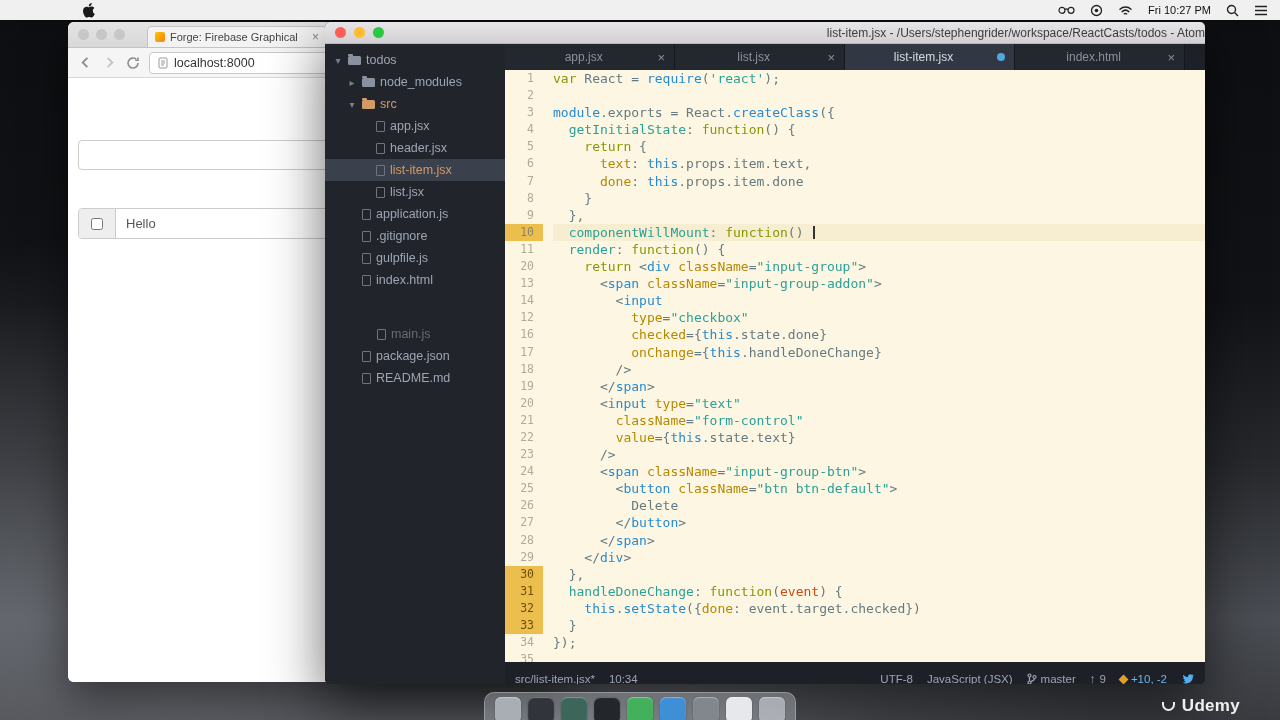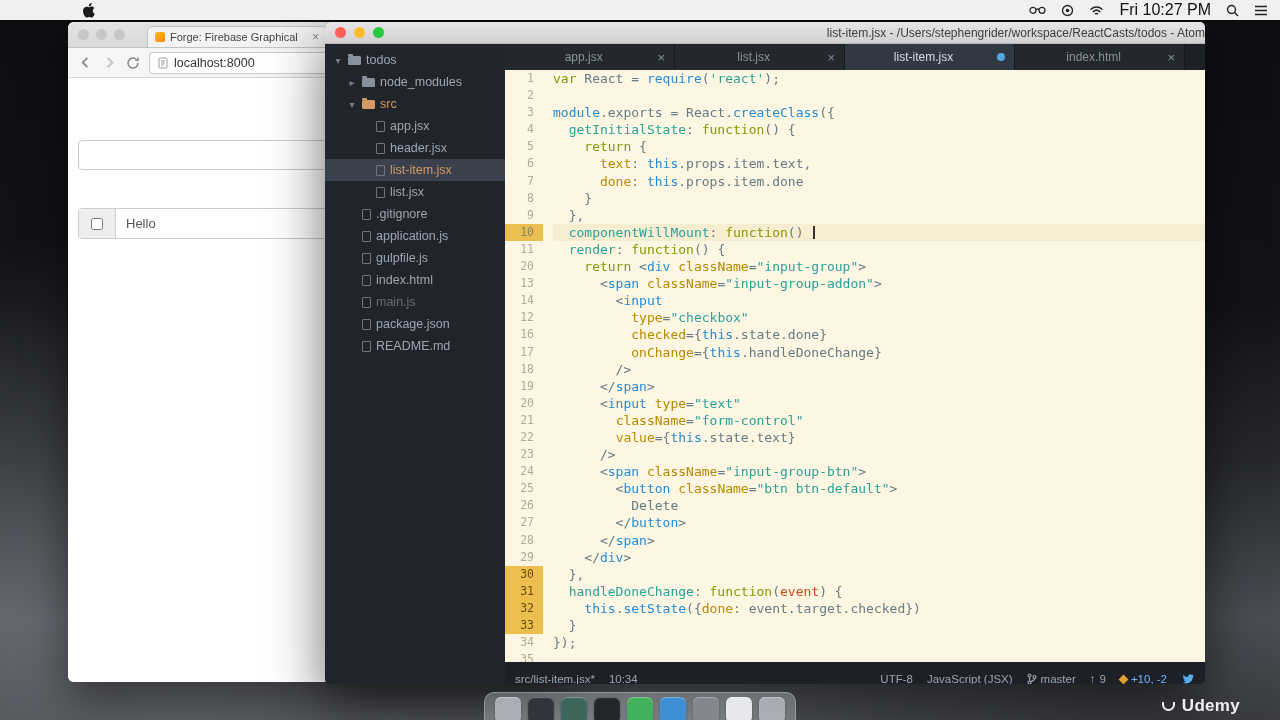--- a/index.html
+++ b/index.html
@@ -15,21 +15,21 @@
   
   .menubar{ position:absolute; top:0; left:0; right:0; height:20px; z-index:60;
     background:rgba(248,248,248,.97); display:flex; justify-content:space-between;
     align-items:center; font-size:13px; color:#111; box-shadow:0 1px 0 rgba(0,0,0,.25); }
   .menu-left{ display:flex; align-items:center; gap:18px; padding-left:82px; }
   .menu-items{ display:flex; gap:18px; }
   .menu-item{ cursor:default; }
   .menu-item.bold{ font-weight:bold; }
   .menu-right{ display:flex; align-items:center; gap:15px; padding-right:12px; }
   .mb-icon{ display:inline-flex; align-items:center; }
-  .clock{ font-size:16px; }
+  .clock{ font-size:11px; }
 
   
   .browser-window{ position:absolute; left:68px; top:22px; width:500px; height:660px;
     z-index:10; border-radius:6px; background:#fff; box-shadow:0 16px 45px rgba(0,0,0,.5); }
   .b-tabstrip{ height:26px; background:linear-gradient(#e4e4e4,#d8d8d8);
     border-radius:6px 6px 0 0; display:flex; align-items:flex-end; padding:0 10px;
     border-bottom:1px solid #c3c3c3; }
   .traffic{ display:flex; gap:7px; align-self:center; margin-right:22px; }
   .dot{ width:11px; height:11px; border-radius:50%; }
   .dot.inactive{ background:#c7c7c7; }
@@ -264,38 +264,38 @@
             <span class="tree-label mod">list-item.jsx</span>
           </div>
           <div class="tree-row" style="padding-left: 36px;">
             <span class="chevron"></span>
             <span class="file-icon"></span>
             <span class="tree-label">list.jsx</span>
           </div>
           <div class="tree-row" style="padding-left: 22px;">
             <span class="chevron"></span>
             <span class="file-icon"></span>
+            <span class="tree-label">application.js</span>
+          </div>
+          <div class="tree-row" style="padding-left: 22px;">
+            <span class="chevron"></span>
+            <span class="file-icon"></span>
             <span class="tree-label">.gitignore</span>
           </div>
           <div class="tree-row" style="padding-left: 22px;">
             <span class="chevron"></span>
             <span class="file-icon"></span>
-            <span class="tree-label">application.js</span>
-          </div>
-          <div class="tree-row" style="padding-left: 22px;">
-            <span class="chevron"></span>
-            <span class="file-icon"></span>
             <span class="tree-label">gulpfile.js</span>
           </div>
           <div class="tree-row" style="padding-left: 22px;">
             <span class="chevron"></span>
             <span class="file-icon"></span>
             <span class="tree-label">index.html</span>
           </div>
-          <div class="tree-row" style="padding-left: 22px;">
+          <div class="tree-row" style="padding-left: 37px; margin-top: 32px;">
             <span class="chevron"></span>
             <span class="file-icon"></span>
             <span class="tree-label ignored">main.js</span>
           </div>
           <div class="tree-row" style="padding-left: 22px;">
             <span class="chevron"></span>
             <span class="file-icon"></span>
             <span class="tree-label">package.json</span>
           </div>
           <div class="tree-row" style="padding-left: 22px;">

